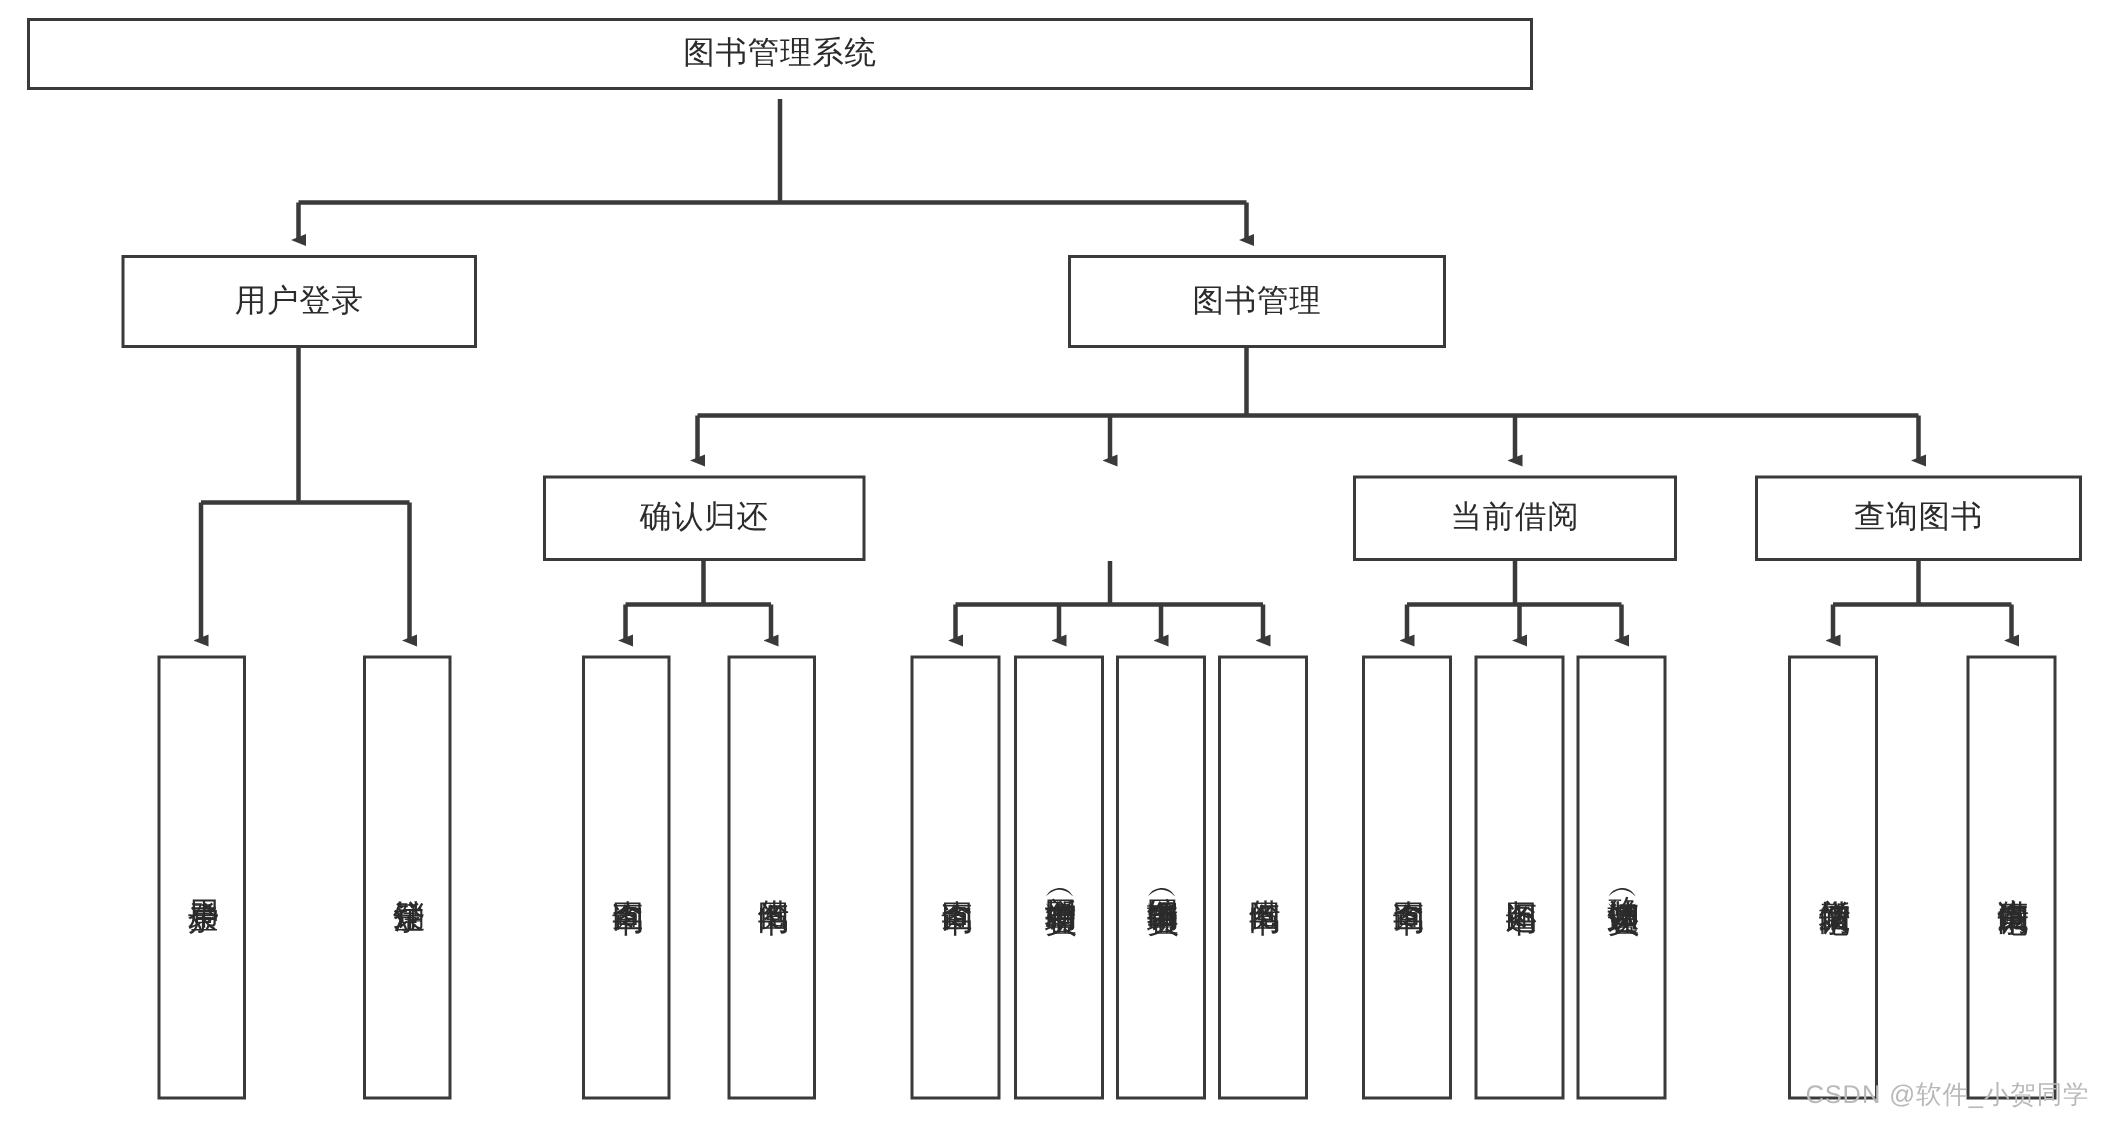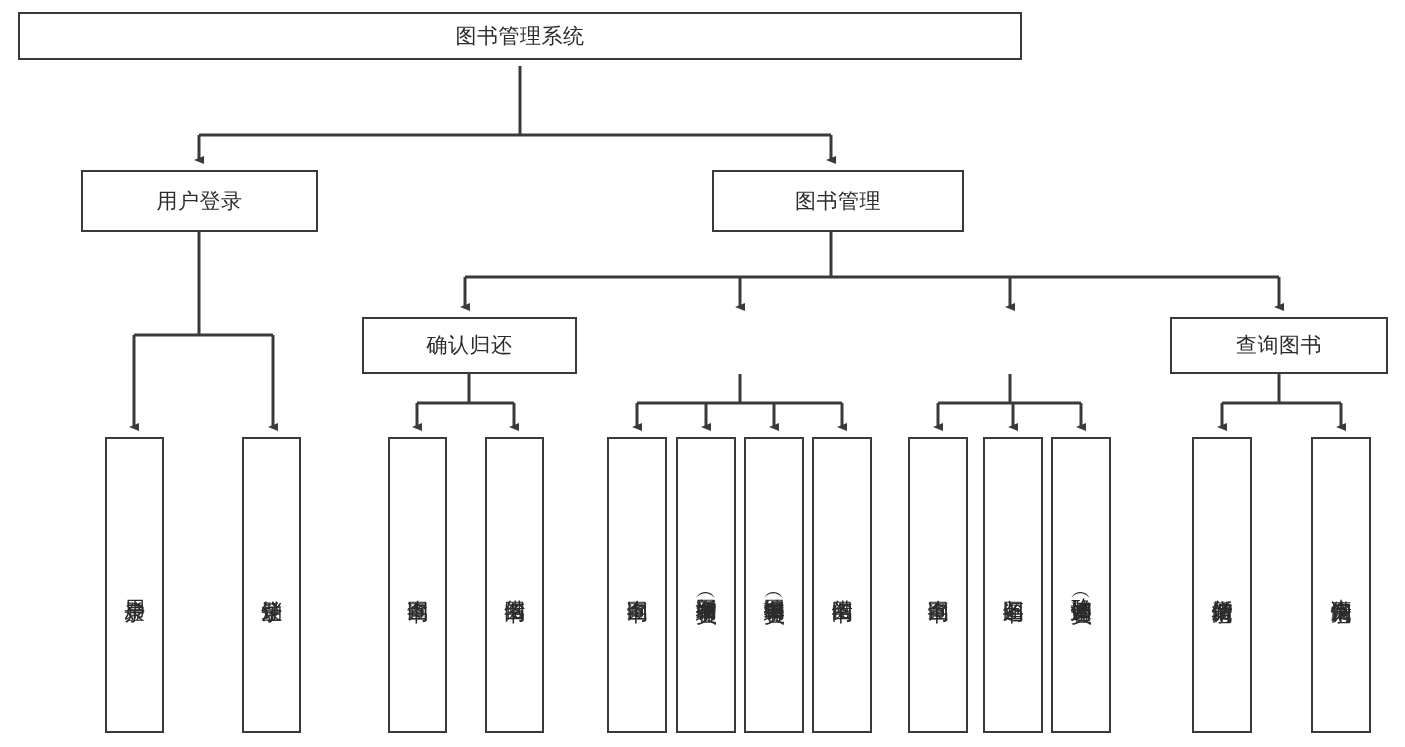--- a/index.html
+++ b/index.html
@@ -132,20 +132,23 @@
 
   <div class="node horizontal" style="left:712px; top:170px; width:252px; height:62px;">
     <span class="label">图书管理</span>
   </div>
 
   <div class="node horizontal" style="left:362px; top:317px; width:215px; height:57px;">
     <span class="label">确认归还</span>
   </div>
 
 
+  <div class="node horizontal" style="left:902px; top:317px; width:216px; height:57px;">
+    <span class="label">当前借阅</span>
+  </div>
 
   <div class="node horizontal" style="left:1170px; top:317px; width:218px; height:57px;">
     <span class="label">查询图书</span>
   </div>
 
   <div class="node vertical" style="left:105px; top:437px; width:59px; height:296px;">
     <span class="label">用户登录</span>
   </div>
 
   <div class="node vertical" style="left:242px; top:437px; width:59px; height:296px;">
@@ -189,14 +192,15 @@
   </div>
 
   <div class="node vertical" style="left:1192px; top:437px; width:60px; height:296px;">
     <span class="label">新增借阅记录</span>
   </div>
 
   <div class="node vertical" style="left:1311px; top:437px; width:60px; height:296px;">
     <span class="label">查询借阅记录</span>
   </div>
 
+  <div id="watermark">CSDN @软件_小贺同学</div>
 
 </div>
 
 </body></html>

